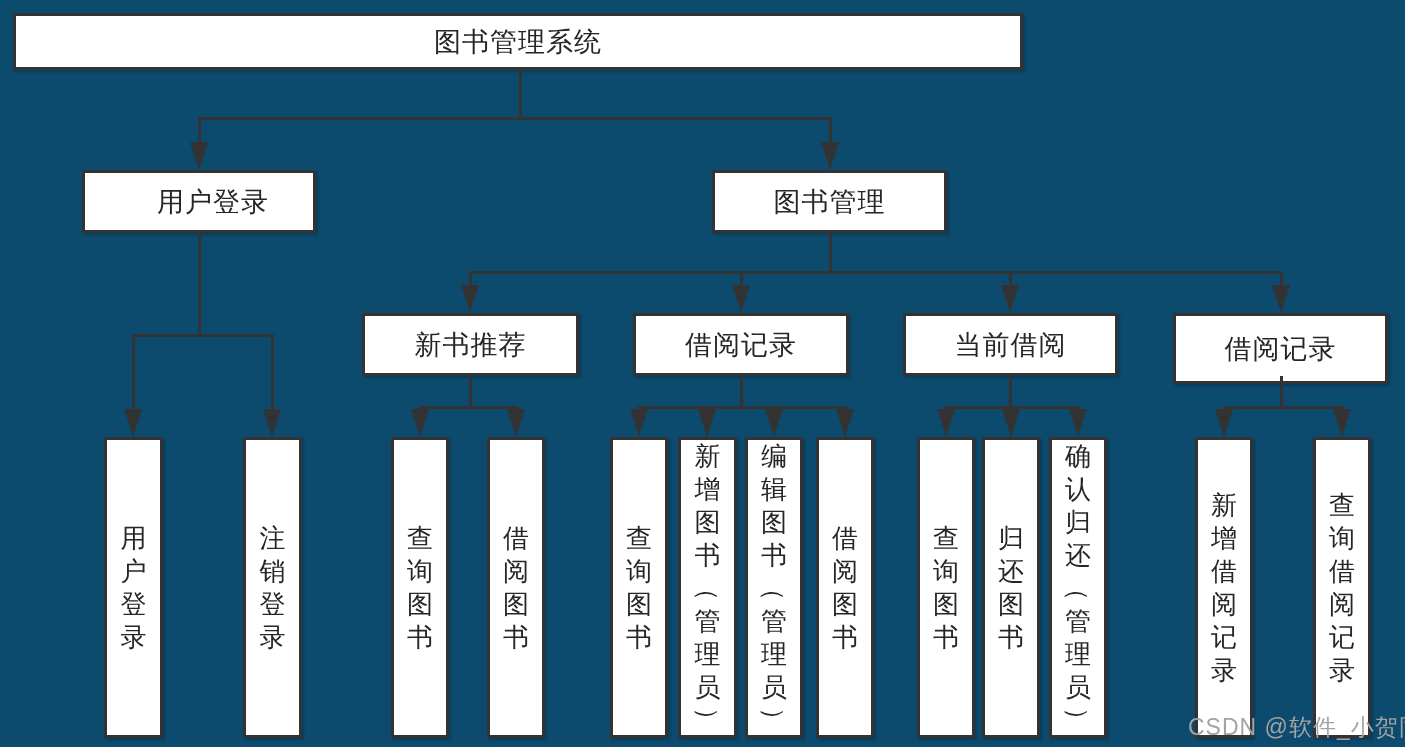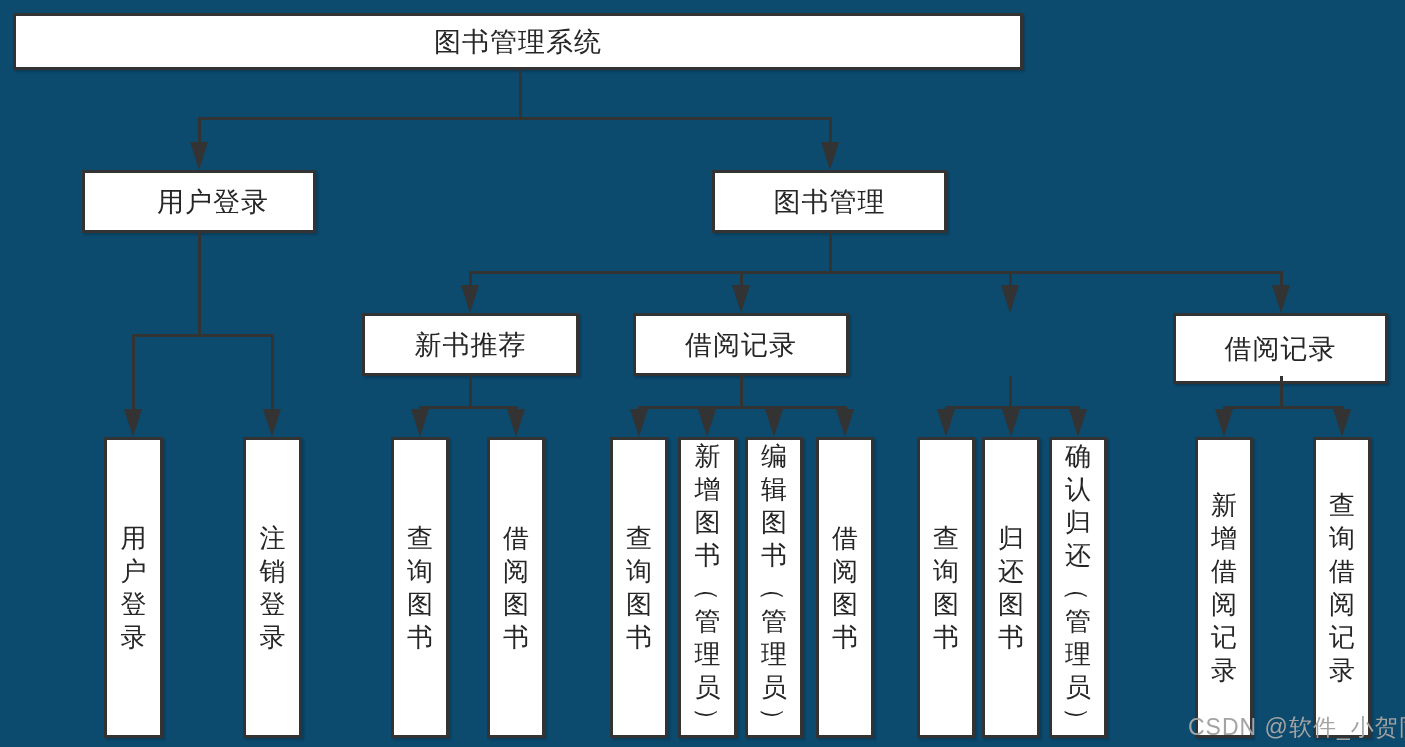--- a/index.html
+++ b/index.html
@@ -76,20 +76,23 @@
   <i class="ar" style="left:1001px;top:285px;"></i>
   <i class="vl" style="left:1280px;top:271px;height:18px;"></i>
   <i class="ar" style="left:1272px;top:285px;"></i>
 
   <div class="node" style="left:362px;top:313px;width:217px;height:63px;">
     <span>新书推荐</span>
   </div>
   <div class="node" style="left:633px;top:313px;width:216px;height:63px;">
     <span>借阅记录</span>
   </div>
+  <div class="node" style="left:903px;top:313px;width:215px;height:63px;">
+    <span>当前借阅</span>
+  </div>
   <div class="node" style="left:1173px;top:313px;width:215px;height:71px;">
     <span>借阅记录</span>
   </div>
 
   <i class="vl" style="left:469px;top:376px;height:33px;"></i>
   <i class="hl" style="left:419px;top:406px;width:99px;"></i>
   <i class="ar" style="left:411px;top:409px;"></i>
   <i class="ar" style="left:507px;top:409px;"></i>
 
   <div class="leaf" style="left:391px;">

